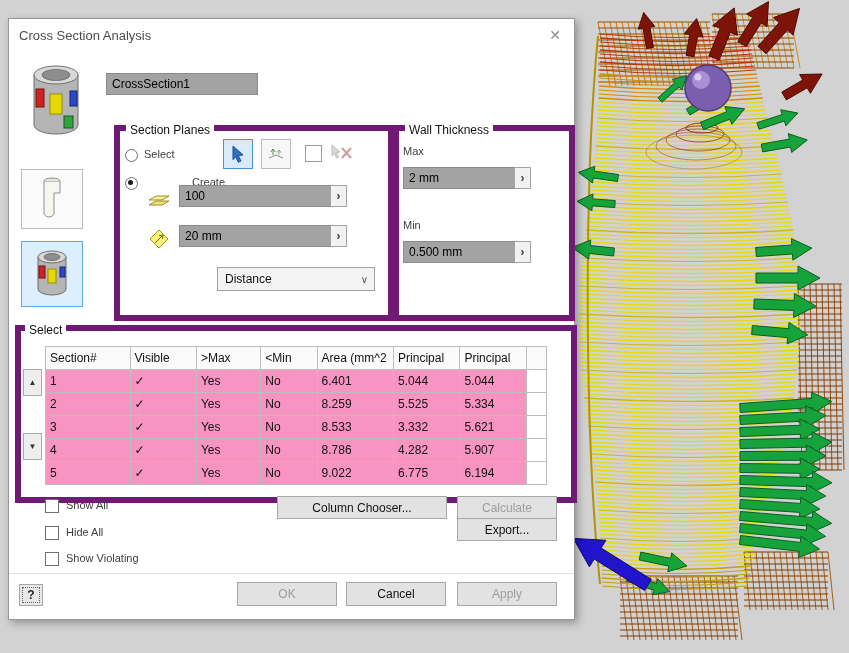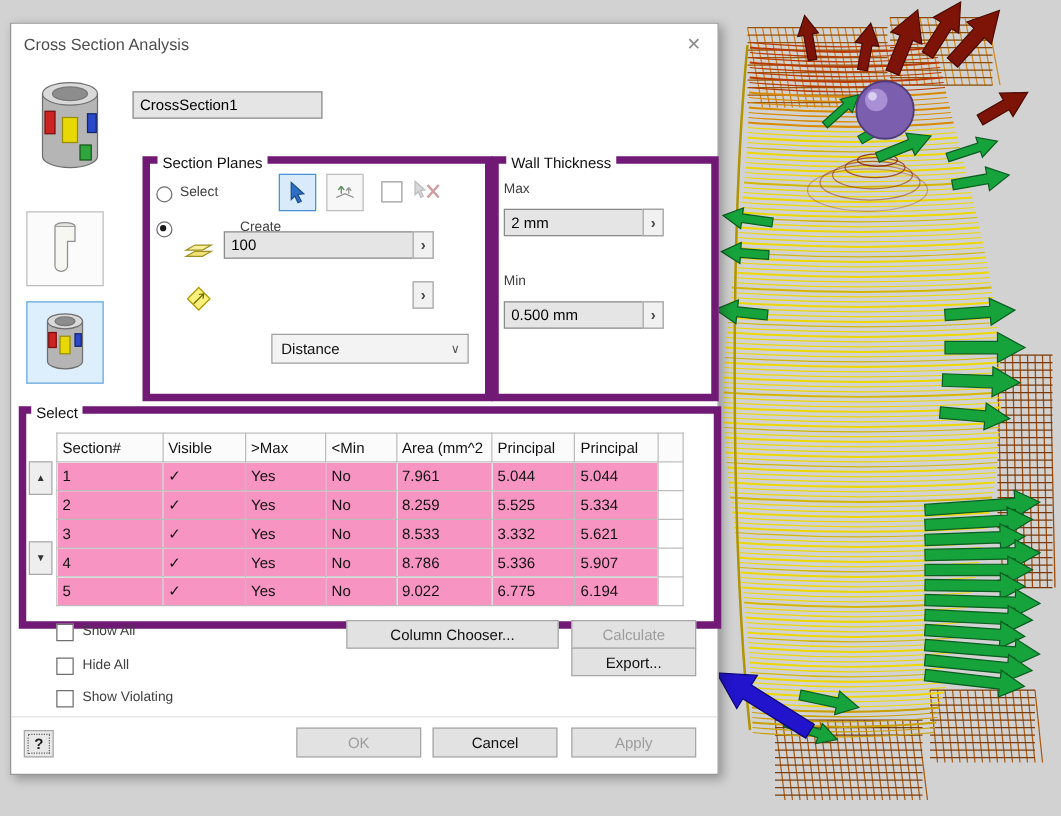--- a/index.html
+++ b/index.html
@@ -8,21 +8,21 @@
   #scene{position:absolute;left:0;top:0;}
   .dialog{position:absolute;left:8px;top:18px;width:565px;height:600px;background:#ffffff;
           border:1px solid #979797;box-shadow:3px 3px 8px rgba(0,0,0,.3);z-index:2;}
   .abs{position:absolute;}
   .lbl{position:absolute;font-size:11px;color:#404040;white-space:nowrap;}
   .title{position:absolute;left:10px;top:9px;font-size:13px;color:#4d4d4d;}
   .closebtn{position:absolute;right:8px;top:6px;width:22px;height:20px;display:flex;align-items:center;
             justify-content:center;color:#8a8a8a;font-size:14px;cursor:pointer;}
   .group{position:absolute;border:6px solid #701a75;text-align:right;}
   .glabel{position:absolute;top:-8px;left:6px;background:#fff;padding:0 4px;font-size:12px;color:#111;white-space:nowrap;}
-  .tinput{position:absolute;box-sizing:border-box;border:1px solid #8a8a8a;background:#e5e5e5;
+  .tinput{position:absolute;box-sizing:border-box;border:1px solid #8a8a8a;background:#a3a3a3;
           font-family:"Liberation Sans",sans-serif;font-size:12px;padding:0 20px 0 5px;outline:none;}
   .flyout{position:absolute;box-sizing:border-box;width:17px;border:1px solid #a3a3a3;border-left:1px solid #a3a3a3;
           background:#f1f1f1;display:flex;align-items:center;justify-content:center;font-size:12px;
           font-weight:bold;color:#444;cursor:pointer;}
   .dd{position:absolute;box-sizing:border-box;border:1px solid #a0a0a0;background:#f3f3f3;
       display:flex;align-items:center;padding-left:7px;cursor:pointer;}
   .dd .chev{position:absolute;right:6px;color:#555;font-size:10px;}
   .radio{position:absolute;width:13px;height:13px;border:1px solid #6f6f6f;border-radius:50%;
          background:#fff;box-sizing:border-box;cursor:pointer;}
   .radio.sel::after{content:"";position:absolute;left:2px;top:2px;width:5px;height:5px;border-radius:50%;background:#1a1a1a;}
@@ -466,20 +466,21 @@
     <div class="flyout" style="left:321px;top:166px;height:22px;">
       <span>›</span>
     </div>
 
     <div class="abs" style="left:140px;top:210px;width:20px;height:20px;">
       <svg width="20" height="20" viewBox="0 0 20 20">
         <polygon points="10,1 19,10 10,19 1,10" fill="#fbf07d" stroke="#b09a00"></polygon>
         <path d="M6 14 L14 6 M14 6 l-4 .6 M14 6 l-.6 4" stroke="#6f6f00" fill="none"></path>
       </svg>
     </div>
+    <input class="tinput" style="left: 170px; top: 206px; width: 168px; height: 22px;" value="20 mm">
     <div class="flyout" style="left:321px;top:206px;height:22px;">
       <span>›</span>
     </div>
 
     <div class="dd" style="left:208px;top:248px;width:158px;height:24px;">
       <span>Distance</span>
       <span class="chev">∨</span>
     </div>
 
     <div class="group" style="left:384px;top:106px;width:170px;height:184px;">
@@ -529,21 +530,21 @@
           <th>Principal</th>
           <th></th>
         </tr>
       </thead>
       <tbody>
         <tr>
           <td class="pk">1</td>
           <td class="pk ck">✓</td>
           <td class="pk">Yes</td>
           <td class="pk">No</td>
-          <td class="pk">7.961</td>
+          <td class="pk">6.401</td>
           <td class="pk">5.044</td>
           <td class="pk">5.044</td>
           <td class="wt"></td>
         </tr>
         <tr>
           <td class="pk">2</td>
           <td class="pk ck">✓</td>
           <td class="pk">Yes</td>
           <td class="pk">No</td>
           <td class="pk">8.259</td>
@@ -560,21 +561,21 @@
           <td class="pk">3.332</td>
           <td class="pk">5.621</td>
           <td class="wt"></td>
         </tr>
         <tr>
           <td class="pk">4</td>
           <td class="pk ck">✓</td>
           <td class="pk">Yes</td>
           <td class="pk">No</td>
           <td class="pk">8.786</td>
-          <td class="pk">5.336</td>
+          <td class="pk">4.282</td>
           <td class="pk">5.907</td>
           <td class="wt"></td>
         </tr>
         <tr>
           <td class="pk">5</td>
           <td class="pk ck">✓</td>
           <td class="pk">Yes</td>
           <td class="pk">No</td>
           <td class="pk">9.022</td>
           <td class="pk">6.775</td>

